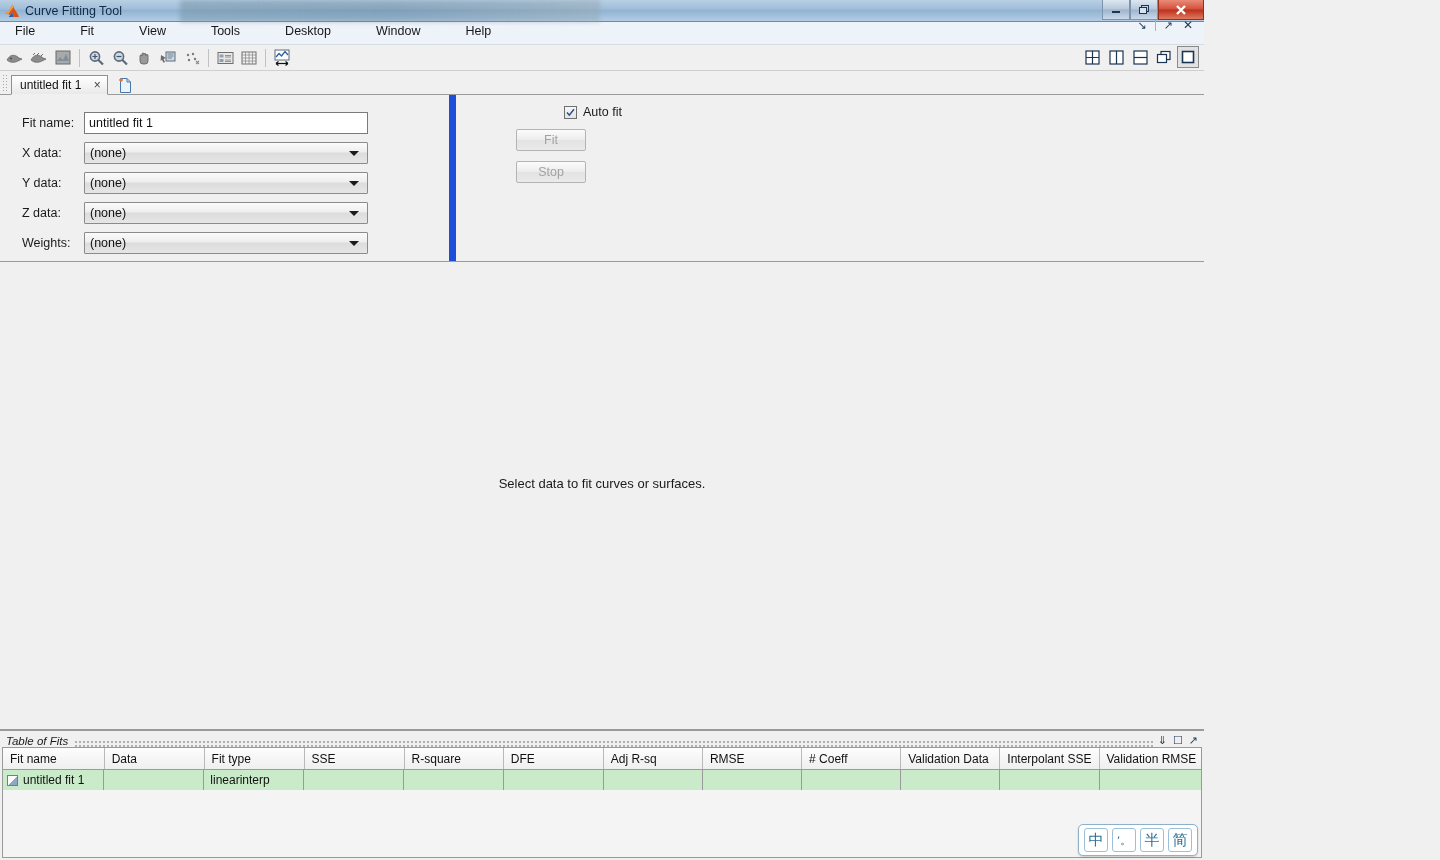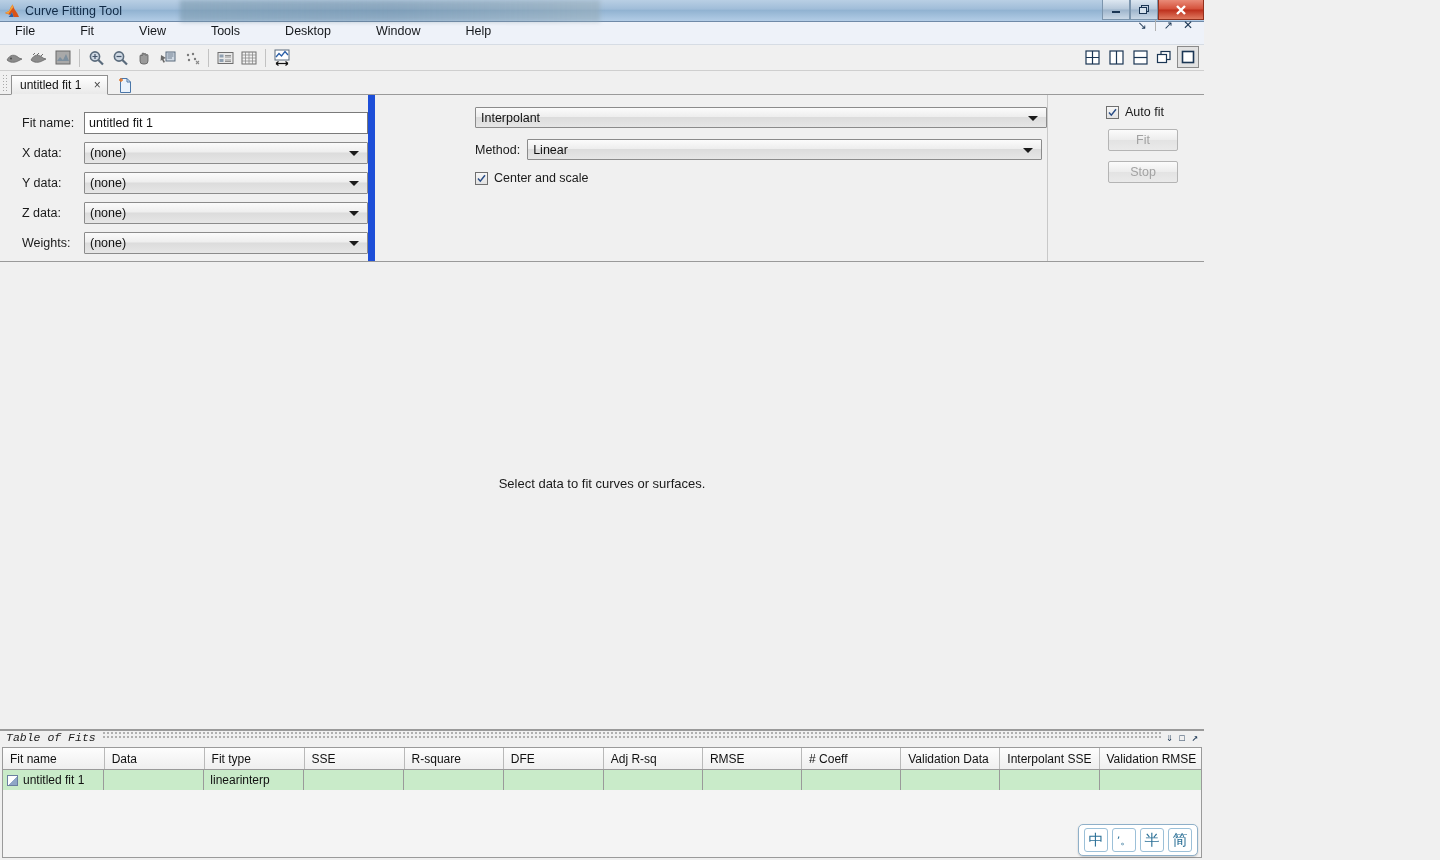--- a/index.html
+++ b/index.html
@@ -210,21 +210,21 @@
     margin-right: 6px;
   }
   .chk svg { display: block; }
   .chklabel { font-size: 12.5px; color: #1a1a1a; }
 
   .opt-right {
     width: 225px;
     padding: 10px 0 0 0;
     display: flex; flex-direction: column; align-items: center;
   }
-  .autofitrow { display: flex; align-items: center; align-self: flex-start; margin-left: 58px; }
+  .autofitrow { display: flex; align-items: center; align-self: flex-start; margin-left: 108px; }
   .pbtn {
     width: 70px; height: 22px;
     margin-top: 10px;
     background: linear-gradient(to bottom, #fbfbfb, #ededed 48%, #e3e3e3 52%, #eaeaea);
     border: 1px solid #b4b4b4;
     border-radius: 2px;
     color: #a2a2a2;
     font-size: 12.5px;
     display: flex; align-items: center; justify-content: center;
     align-self: flex-start; margin-left: 60px;
@@ -269,25 +269,24 @@
 
   
   .tof {
     flex: 0 0 130px;
     display: flex; flex-direction: column;
     background: #f0f0f0;
     border-top: 1px solid #9a9a9a;
   }
   .tof-header {
     height: 16px;
-    display: flex; align-items: flex-start;
+    display: flex; align-items: flex-end;
     background: #f0f0f0;
     padding-left: 6px;
     position: relative;
-    font-family: Liberation Mono, monospace;
   }
   .tof-header .tof-title {
     font-size: 11.5px; font-style: italic; color: #1a1a1a;
     margin-right: 6px; white-space: nowrap;
   }
   .tof-header .dots {
     flex: 1; height: 7px;
     background-image: radial-gradient(#b0b0b0 40%, transparent 41%);
     background-size: 4px 4px;
     margin-right: 4px;
@@ -577,41 +576,20 @@
       </div>
       <div class="row">
         <span class="lbl">Weights:</span>
         <div class="combo w284">
           <span>(none)</span>
           <span class="arrow"></span>
         </div>
       </div>
     </div>
 
-    <div class="opt-mid">
-      <div class="combo wbig">
-        <span>Interpolant</span>
-        <span class="arrow"></span>
-      </div>
-      <div class="method-row">
-        <span class="mlbl">Method:</span>
-        <div class="combo wmeth">
-          <span>Linear</span>
-          <span class="arrow"></span>
-        </div>
-      </div>
-      <div class="chkrow">
-        <span class="chk">
-          <svg width="9" height="9" viewBox="0 0 9 9">
-            <path d="M1 4.6 L3.3 7.2 L8 1.2" stroke="#2a4d86" stroke-width="1.5" fill="none"></path>
-          </svg>
-        </span>
-        <span class="chklabel">Center and scale</span>
-      </div>
-    </div>
 
     <div class="opt-right">
       <div class="autofitrow">
         <span class="chk">
           <svg width="9" height="9" viewBox="0 0 9 9">
             <path d="M1 4.6 L3.3 7.2 L8 1.2" stroke="#2a4d86" stroke-width="1.5" fill="none"></path>
           </svg>
         </span>
         <span class="chklabel">Auto fit</span>
       </div>

